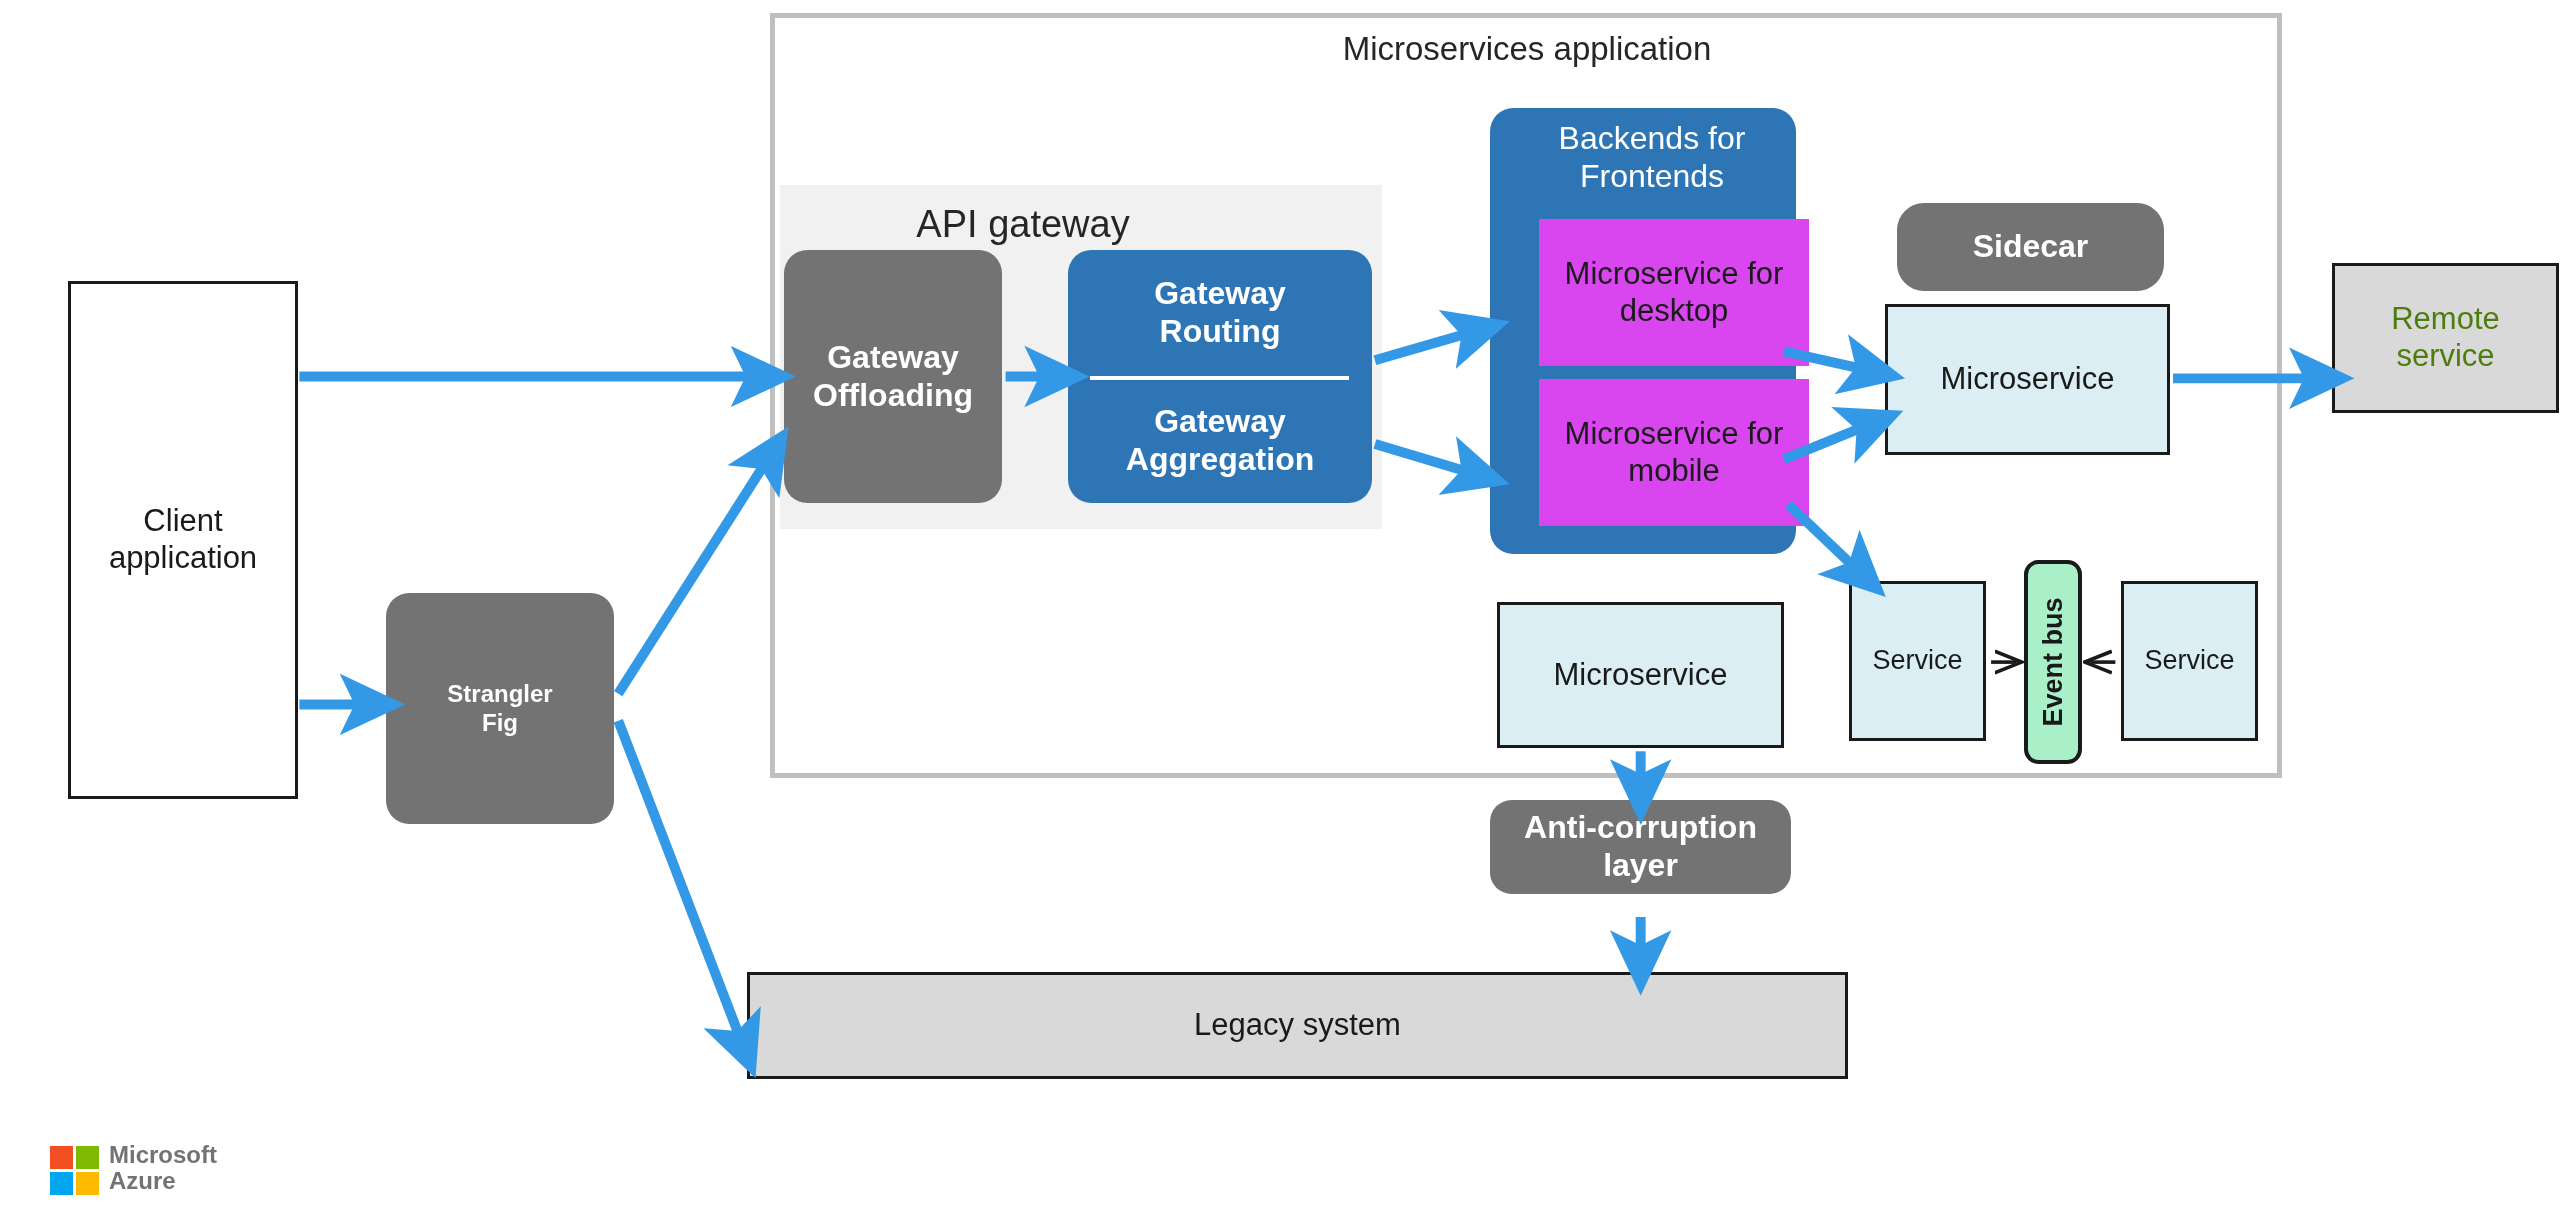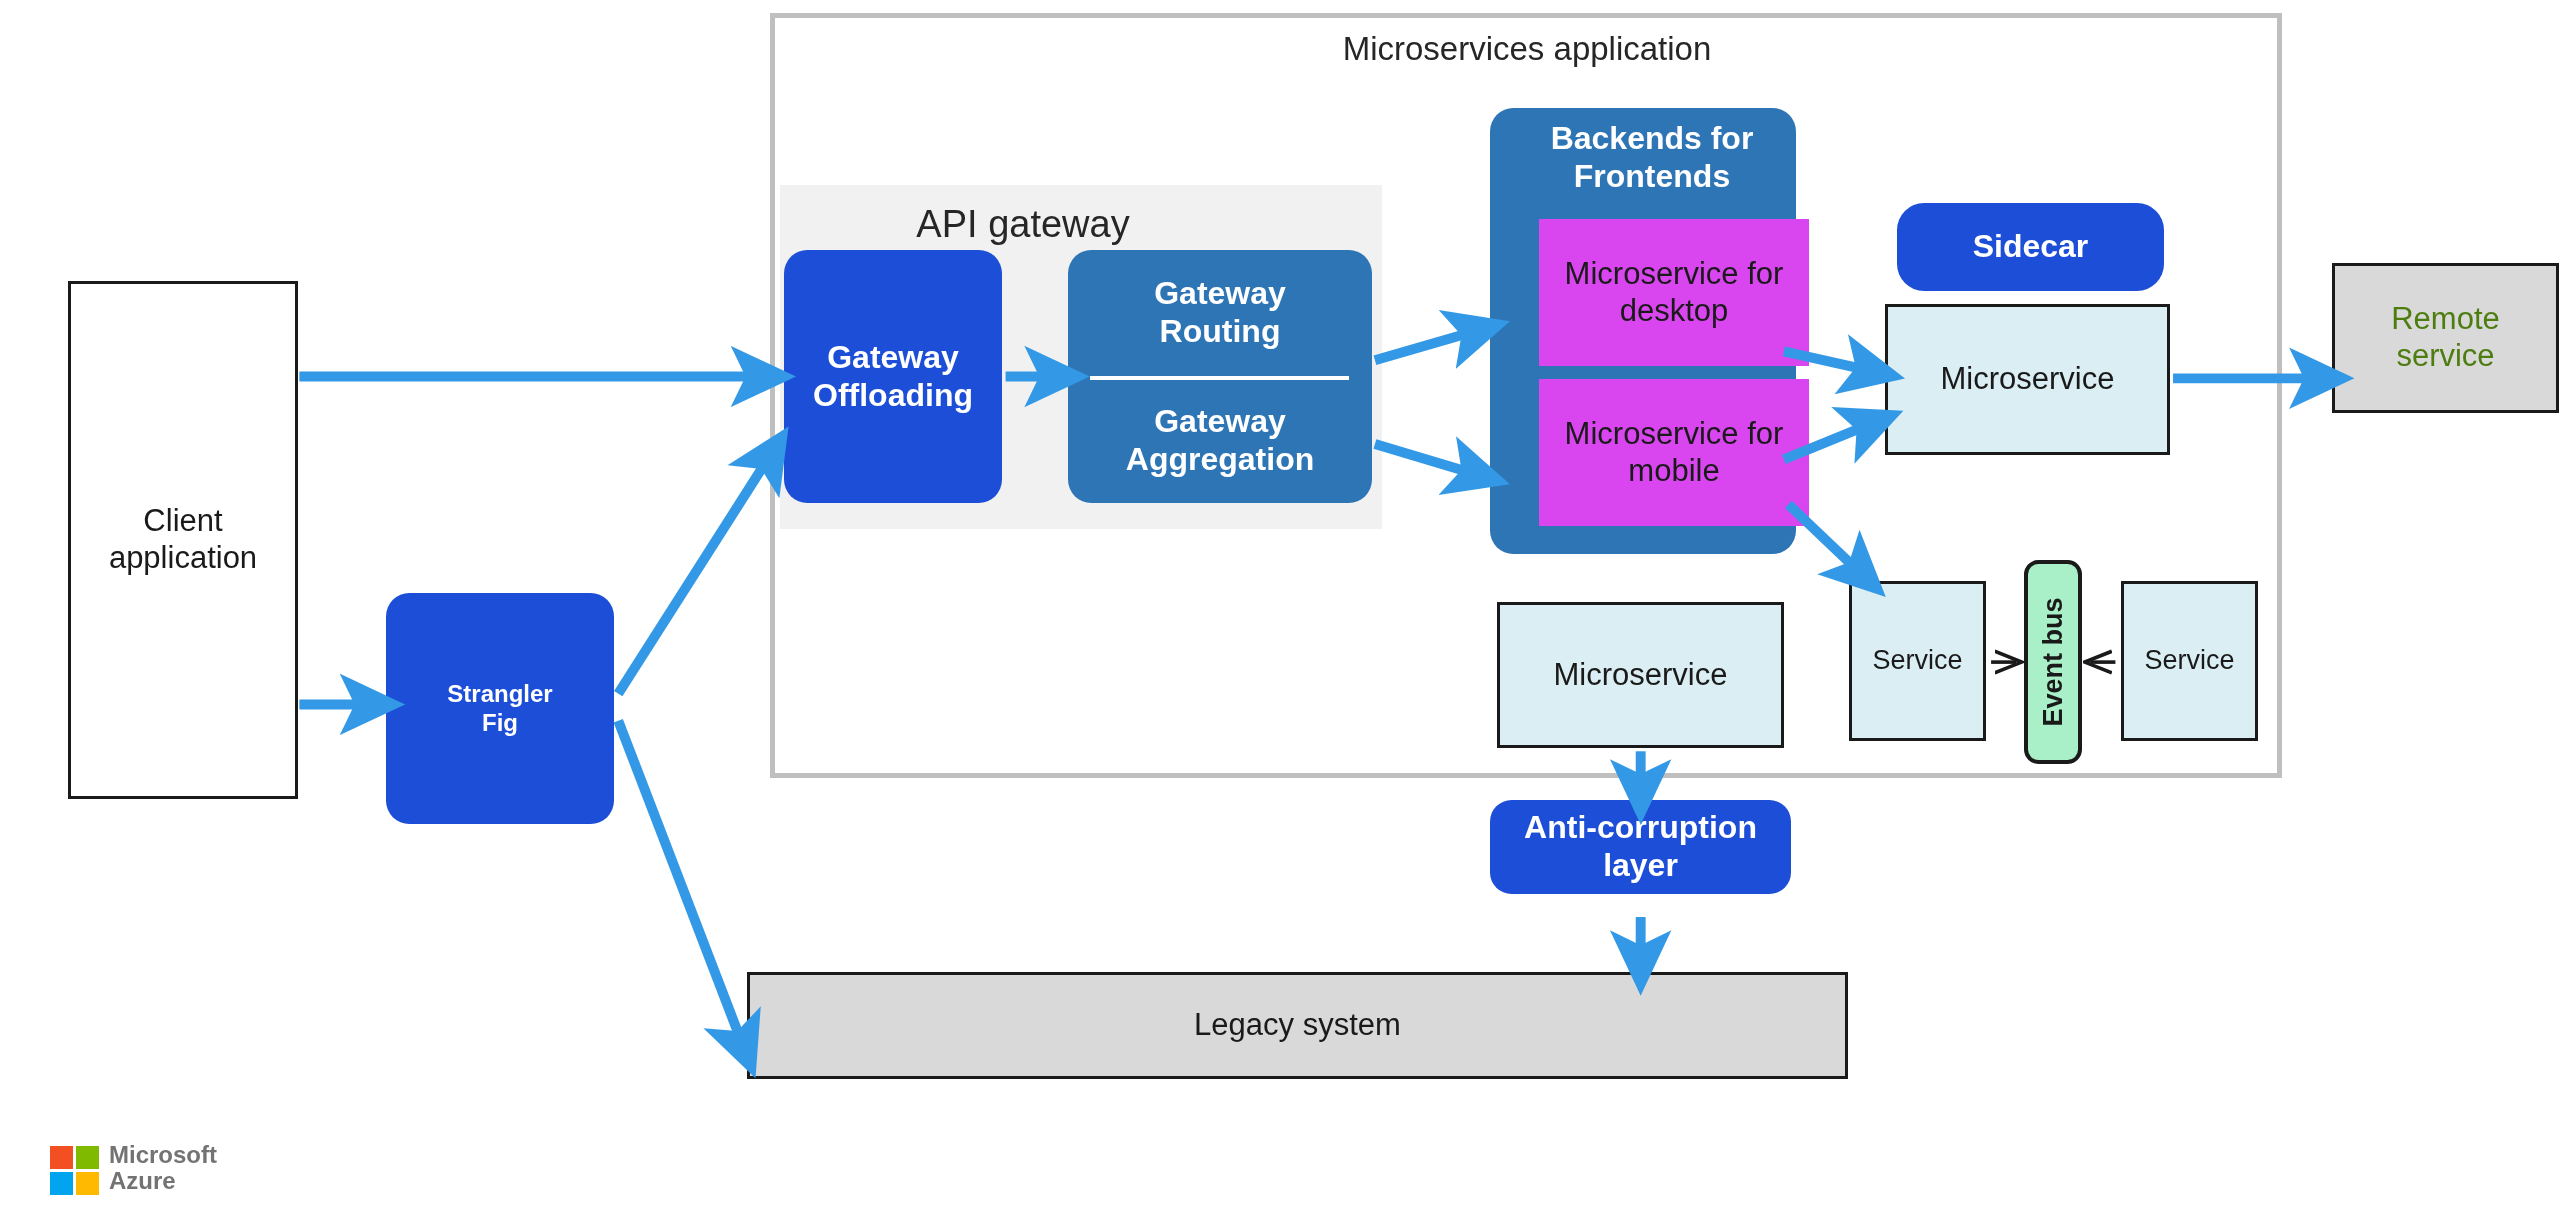--- a/index.html
+++ b/index.html
@@ -52,21 +52,21 @@
   }
   #api-title {
     left: 780px; top: 204px;
     width: 486px; height: 40px;
     font-size: 38px;
     color: #262626;
   }
 
   
   .pattern {
-    background: #1d4ed8;
+    background: #737373;
     color: #ffffff;
     font-weight: bold;
     border-radius: 23.4px;
   }
   #gw-offloading {
     left: 784px; top: 250px;
     width: 218px; height: 253px;
     font-size: 32px;
   }
   #gw-stack {
@@ -94,21 +94,21 @@
   
   #bff-container {
     left: 1490px; top: 108px;
     width: 306px; height: 446px;
     background: #2e75b6;
     border-radius: 23.4px;
   }
   #bff-title {
     left: 1490px; top: 115px;
     width: 324px; height: 86px;
-    color: #ffffff; font-size: 32px; font-weight: bold;
+    color: #ffffff; font-size: 32px; font-weight: normal;
   }
   .bff-child {
     background: #d946ef;
     color: #1a1a1a;
     font-size: 31px;
     left: 1508px;
     width: 270px;
     margin-left: 31px;
   }
   #bff-desktop { top: 219px; height: 147px; }

